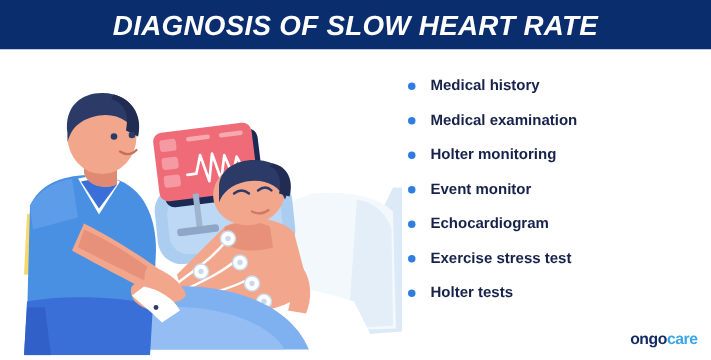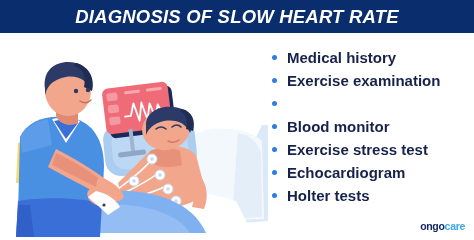--- a/index.html
+++ b/index.html
@@ -77,21 +77,21 @@
   .bullet {
     width: 5px;
     height: 5px;
     border-radius: 50%;
     background: #2f7de1;
     flex: 0 0 auto;
     margin-right: 10px;
   }
   .item-label {
     color: #17224b;
-    font-size: 15px;
+    font-size: 10px;
     font-weight: bold;
     white-space: nowrap;
     font-family: "Liberation Sans", sans-serif;
     text-align: center;
   }
 
   
   .logo {
     position: absolute;
     right: 9px;
@@ -233,41 +233,42 @@
 
     <div class="list-panel">
 
       <div class="list-item">
         <span class="bullet"></span>
         <span class="item-label">Medical history</span>
       </div>
 
       <div class="list-item">
         <span class="bullet"></span>
-        <span class="item-label">Exercise examination</span>
-      </div>
-
-
-      <div class="list-item">
-        <span class="bullet"></span>
-      </div>
-
-      <div class="list-item">
-        <span class="bullet"></span>
-        <span class="item-label">Blood monitor</span>
+        <span class="item-label">Medical examination</span>
+      </div>
+
+
+      <div class="list-item">
+        <span class="bullet"></span>
+        <span class="item-label">Holter monitoring</span>
+      </div>
+
+      <div class="list-item">
+        <span class="bullet"></span>
+        <span class="item-label">Event monitor</span>
+      </div>
+
+      <div class="list-item">
+        <span class="bullet"></span>
+        <span class="item-label">Echocardiogram</span>
       </div>
 
       <div class="list-item">
         <span class="bullet"></span>
         <span class="item-label">Exercise stress test</span>
-      </div>
-
-      <div class="list-item">
-        <span class="bullet"></span>
-        <span class="item-label">Echocardiogram</span>
       </div>
 
       <div class="list-item">
         <span class="bullet"></span>
         <span class="item-label">Holter tests</span>
       </div>
 
     </div>
 
     <div class="logo">

